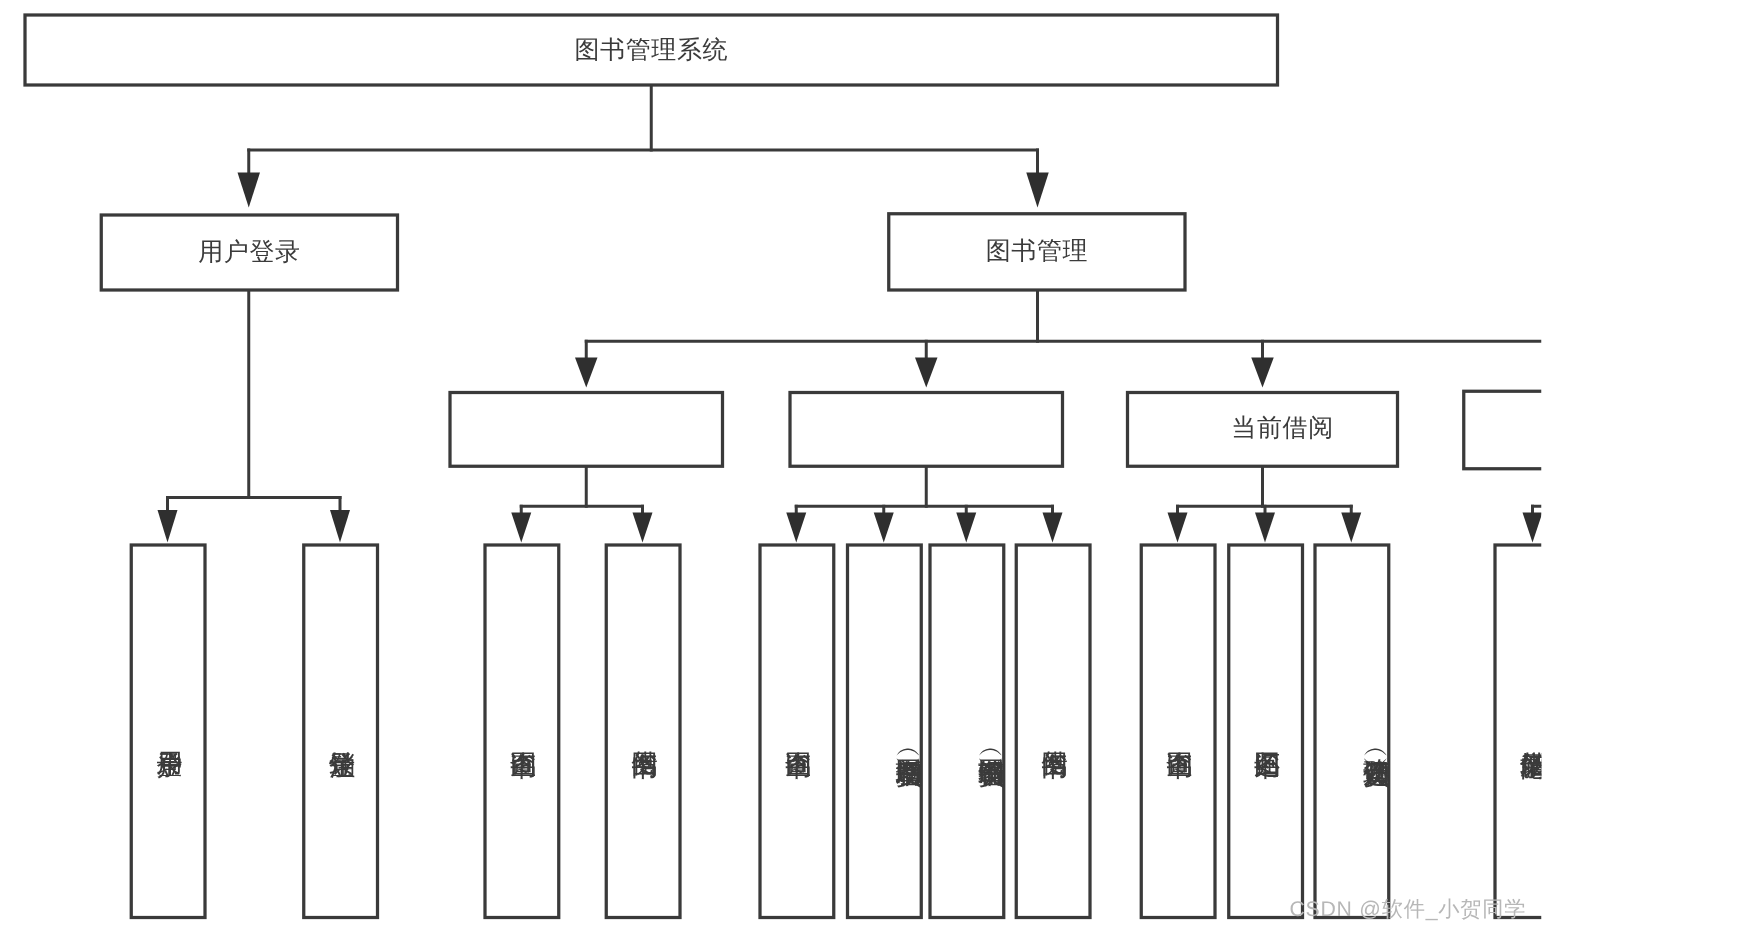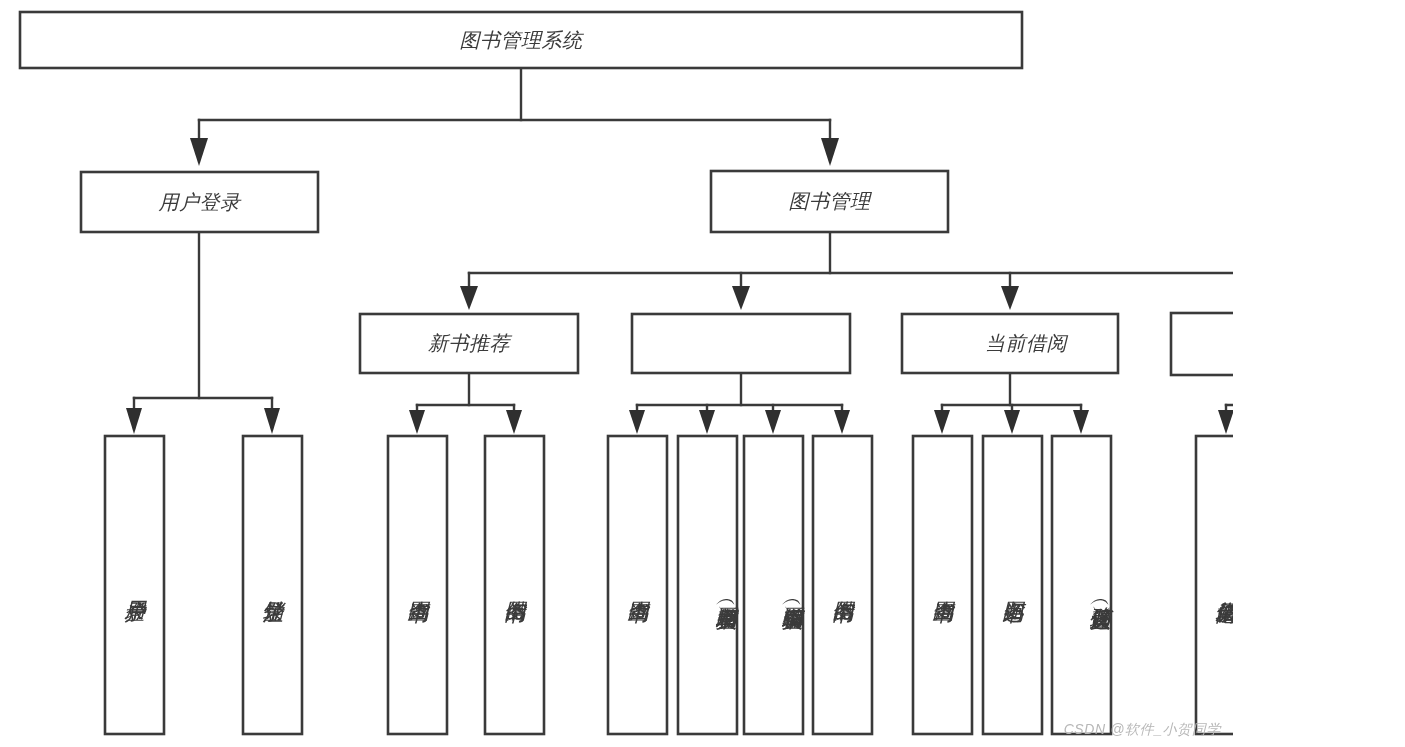--- a/index.html
+++ b/index.html
@@ -9,21 +9,20 @@
   }
   body {
     font-family: "Liberation Sans", "DejaVu Sans", sans-serif;
   }
   #diagram-root {
     position: relative;
     width: 1233px;
     height: 747px;
     background: #ffffff;
     overflow: hidden;
-    font-style: italic;
   }
   svg.canvas {
     position: absolute;
     left: 0;
     top: 0;
     width: 1405px;
     height: 747px;
   }
   .node-box {
     fill: #ffffff;
@@ -65,21 +64,21 @@
     letter-spacing: 0.5px;
     writing-mode: vertical-rl;
     text-orientation: upright;
     pointer-events: none;
   }
   .watermark {
     position: absolute;
     right: 12px;
     bottom: 8px;
     color: #b7b7b7;
-    font-size: 14px;
+    font-size: 17px;
     letter-spacing: 0.6px;
     white-space: nowrap;
     pointer-events: none;
   }
 </style>
 </head>
 <body>
 
 <div id="diagram-root">
 
@@ -185,21 +184,20 @@
 
     <rect class="node-box" x="1196" y="436" width="59" height="298"></rect>
     <rect class="node-box" x="1312" y="436" width="59" height="298"></rect>
   </svg>
 
   <div class="node-label-h" style="left:20px; top:12px; width:1002px; height:56px;">图书管理系统</div>
 
   <div class="node-label-h" style="left:81px; top:172px; width:237px; height:60px;">用户登录</div>
   <div class="node-label-h" style="left:711px; top:171px; width:237px; height:61px;border-radius:16px;">图书管理</div>
 
-  <div class="node-label-h" style="left:360px; top:314px; width:218px; height:59px;">新书推荐</div>
   <div class="node-label-h" style="left:918px; top:314px; width:216px; height:59px;">当前借阅</div>
 
   <div class="node-label-v" style="left:105px; top:436px; width:59px; height:298px;">用户登录</div>
   <div class="node-label-v" style="left:243px; top:436px; width:59px; height:298px;">注销登录</div>
 
   <div class="node-label-v" style="left:388px; top:436px; width:59px; height:298px;">查询图书</div>
   <div class="node-label-v" style="left:485px; top:436px; width:59px; height:298px;">借阅图书</div>
 
   <div class="node-label-v" style="left:608px; top:436px; width:59px; height:298px;">查询图书</div>
   <div class="node-label-v" style="left:678px; top:436px; width:59px; height:298px; align-items:flex-start; padding-top:14px; box-sizing:border-box;">新增图书（管理员）</div>

